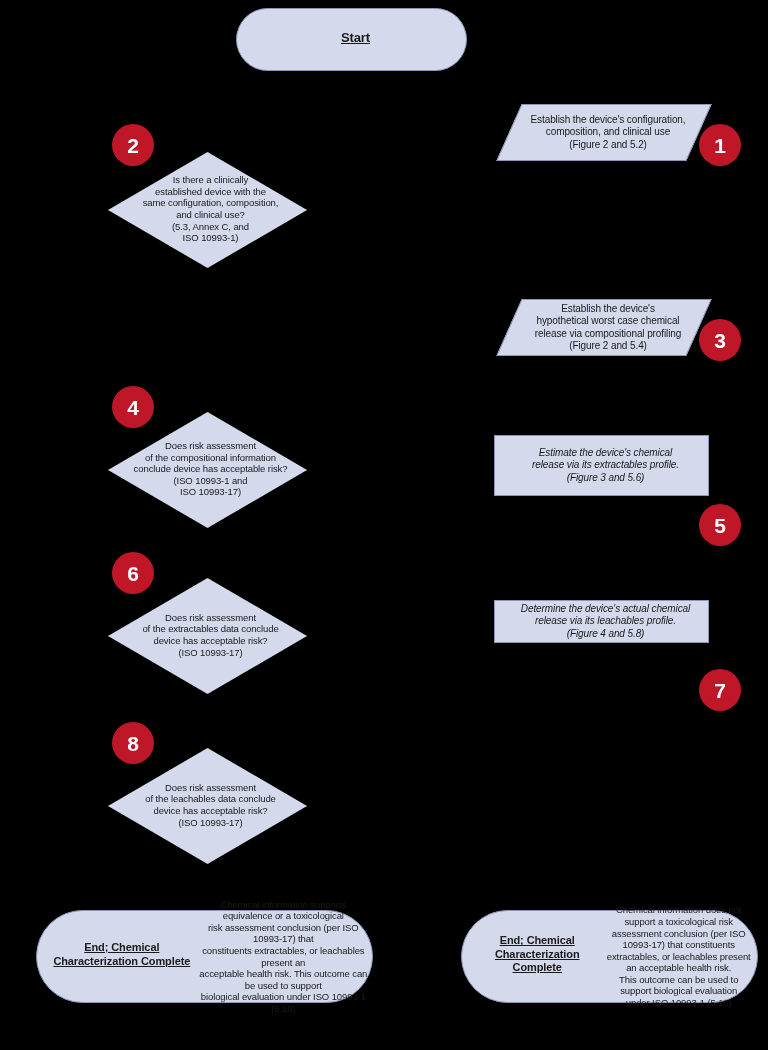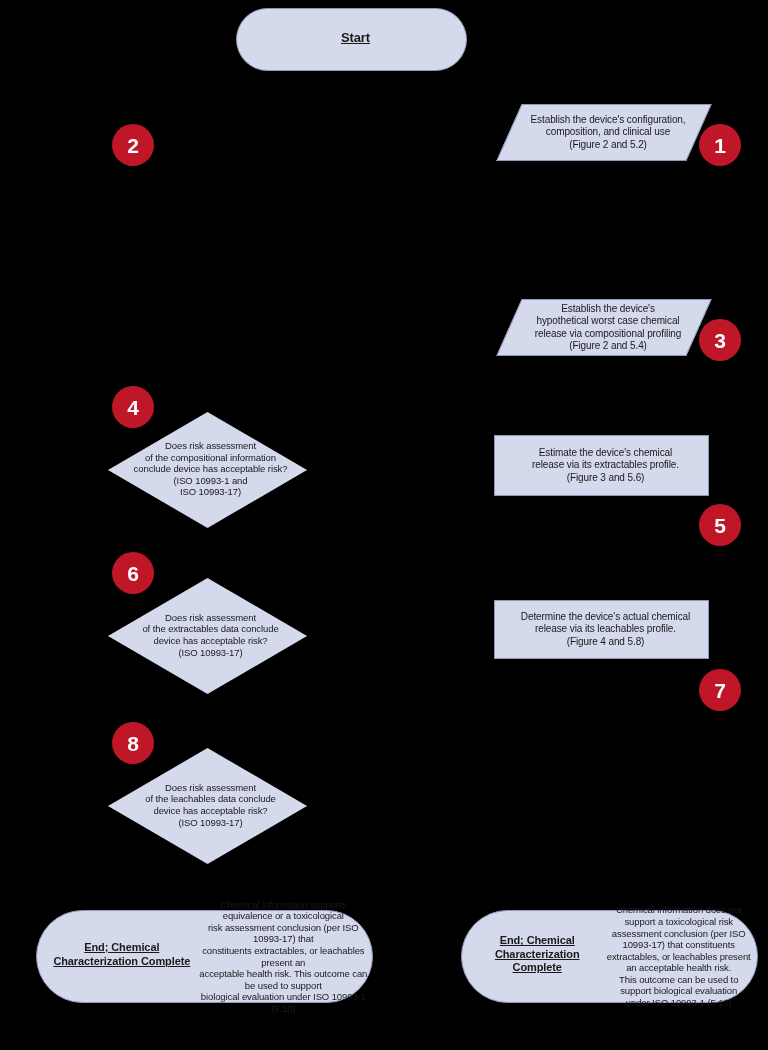--- a/index.html
+++ b/index.html
@@ -51,20 +51,21 @@
   .terminator .title {
     font-weight: bold;
     text-decoration: underline;
     margin-bottom: 4px;
   }
 
   
   .process {
     background: #d4d9ec;
     border: 1px solid #8f96b8;
+    font-style: italic;
   }
 
   
   .parallelogram {
     background: #d4d9ec;
     border: 1px solid #8f96b8;
     transform: skewX(-24deg);
   }
   .parallelogram > .node-text {
     transform: skewX(24deg);
@@ -120,20 +121,29 @@
     </div>
   </div>
 
   <div class="node parallelogram" style="left:509px; top:104px; width:190px; height:57px;">
     <div class="node-text t10">Establish the device's configuration,
 composition, and clinical use
 (Figure 2 and 5.2)</div>
   </div>
   <div class="badge" style="left:699px; top:124px;">1</div>
 
+  <div class="decision-wrap" style="left:108px; top:152px; width:197px; height:114px;">
+    <div class="decision-shape"></div>
+    <div class="node-text t9">Is there a clinically
+established device with the
+same configuration, composition,
+and clinical use?
+(5.3, Annex C, and
+ISO 10993-1)</div>
+  </div>
   <div class="badge" style="left:112px; top:124px;">2</div>
 
   <div class="node parallelogram" style="left:509px; top:299px; width:190px; height:57px;">
     <div class="node-text t10">Establish the device's
 hypothetical worst case chemical
 release via compositional profiling
 (Figure 2 and 5.4)</div>
   </div>
   <div class="badge" style="left:699px; top:319px;">3</div>
 
@@ -156,21 +166,21 @@
 
   <div class="decision-wrap" style="left:108px; top:578px; width:197px; height:114px;">
     <div class="decision-shape"></div>
     <div class="node-text t9">Does risk assessment
 of the extractables data conclude
 device has acceptable risk?
 (ISO 10993-17)</div>
   </div>
   <div class="badge" style="left:112px; top:552px;">6</div>
 
-  <div class="node process" style="left:494px; top:600px; width:215px; height:59px;">
+  <div class="node process" style="left:494px; top:600px; width:215px; height:43px;">
     <div class="node-text t10">Determine the device's actual chemical
 release via its leachables profile.
 (Figure 4 and 5.8)</div>
   </div>
   <div class="badge" style="left:699px; top:669px;">7</div>
 
   <div class="decision-wrap" style="left:108px; top:748px; width:197px; height:114px;">
     <div class="decision-shape"></div>
     <div class="node-text t9">Does risk assessment
 of the leachables data conclude

